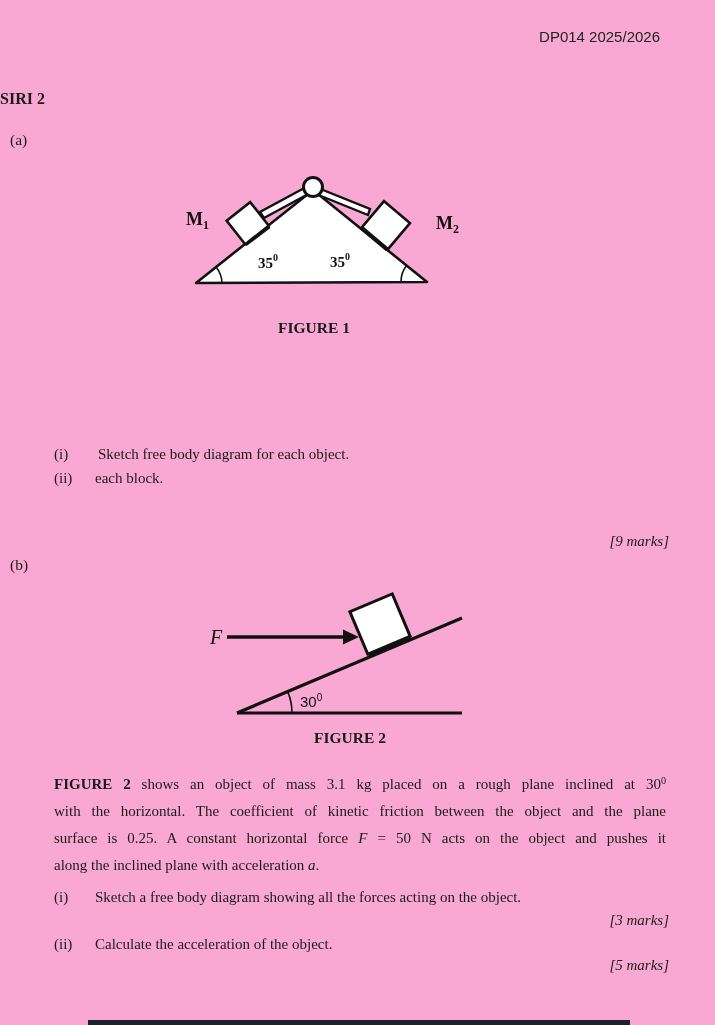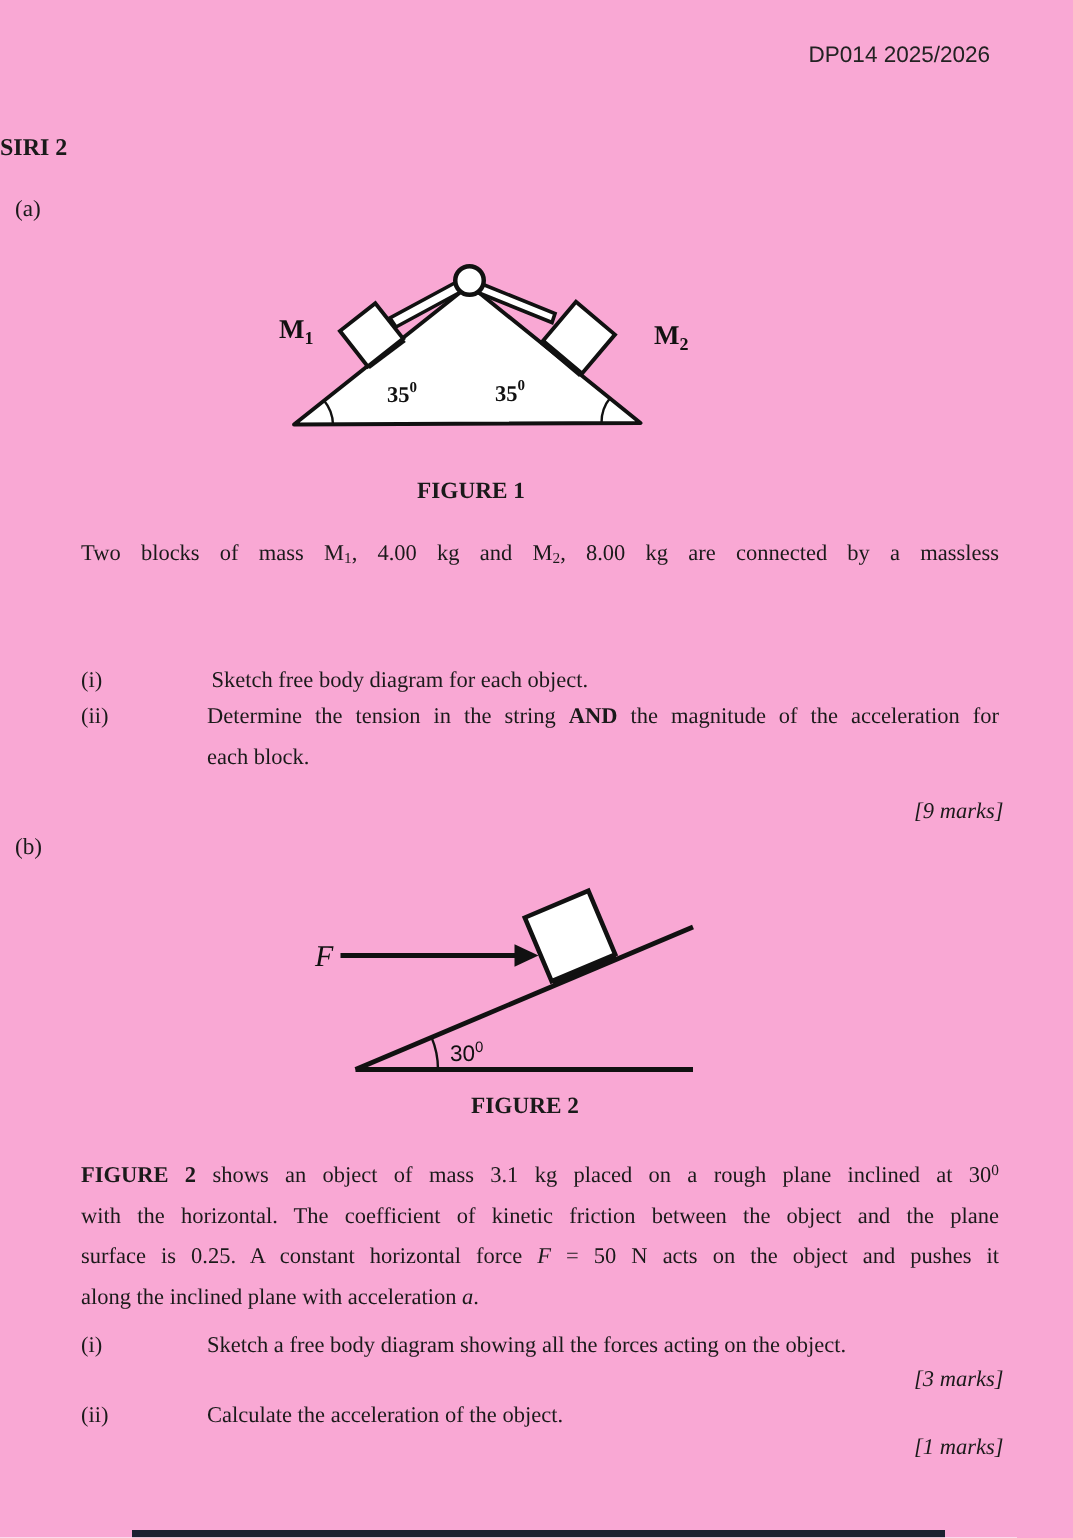--- a/index.html
+++ b/index.html
@@ -9,21 +9,21 @@
   .sans{font-family:"Liberation Sans",sans-serif;}
   .header-ref{top:28px;right:55px;font-size:15px;line-height:18px;color:#222;}
   .page-title{top:89px;left:0;width:632px;font-weight:700;font-size:16px;line-height:20px;}
   .part-label{left:10px;font-size:15.5px;line-height:20px;}
   .caption{font-weight:700;font-size:15.5px;line-height:20px;text-align:center;}
   .para{left:54px;width:612px;font-size:15px;line-height:27px;}
   .jline{text-align:justify;text-align-last:justify;}
   .item{position:absolute;left:54px;width:612px;display:flex;font-size:15px;line-height:27px;}
   .inum{flex:0 0 41px;}
   .inum.wide{flex-basis:44px;}
-  .itext{flex:1;margin-left:43px;}
+  .itext{flex:1;}
   .marks{position:absolute;right:46px;font-style:italic;font-size:15px;line-height:27px;}
   .s-b{font-weight:700;}
   .s-i{font-style:italic;}
   .s-sub{font-size:0.68em;vertical-align:-0.25em;}
   .s-sup{font-size:0.68em;vertical-align:0.5em;}
   .footer-bar{left:88px;top:1020px;width:542px;height:5px;background:#1b2130;}
   svg text{fill:#111;}
 </style>
 </head>
 <body>
@@ -49,34 +49,32 @@
     <circle cx="163" cy="27" r="9.5" fill="#ffffff" stroke="#111" stroke-width="3"></circle>
     <text x="36" y="65" font-size="18" font-weight="bold"><tspan>M</tspan><tspan dy="4" font-size="12">1</tspan></text>
     <text x="286" y="69" font-size="18" font-weight="bold"><tspan>M</tspan><tspan dy="4" font-size="12">2</tspan></text>
     <text x="108" y="108" font-size="15" font-weight="bold"><tspan>35</tspan><tspan dy="-7" font-size="10">0</tspan></text>
     <text x="180" y="107" font-size="15" font-weight="bold"><tspan>35</tspan><tspan dy="-7" font-size="10">0</tspan></text>
   </svg>
 
   <div class="abs caption" style="top:318px;left:139px;width:350px;">FIGURE 1</div>
 
   <div class="abs para" style="top:356px;">
-    <div class="jline"><span>Two blocks of mass M</span><span class="s-sub">1</span><span>, 4.00 kg and M</span><span class="s-sub">2</span><span>, 8.00 kg are connected by a massless</span></div>
   </div>
 
   <div class="item" style="top:441px;">
     <span class="inum wide">(i)</span>
     <div class="itext">
       <div><span>Sketch free body diagram for each object.</span></div>
     </div>
   </div>
 
   <div class="item" style="top:465px;">
     <span class="inum">(ii)</span>
     <div class="itext">
-      <div class="jline"><span>Determine the tension in the string </span><span class="s-b">AND</span><span> the magnitude of the acceleration for</span></div>
       <div><span>each block.</span></div>
     </div>
   </div>
 
   <div class="marks" style="top:528px;text-align:center;">[9 marks]</div>
 
   <div class="abs part-label" style="top:555px;">(b)</div>
 
   <svg class="abs" style="left:180px;top:570px;" width="330" height="190" viewBox="0 0 330 190">
     <line x1="57" y1="143" x2="282" y2="143" stroke="#111" stroke-width="3.2"></line>
@@ -108,17 +106,17 @@
 
   <div class="marks" style="top:907px;font-style:italic;">[3 marks]</div>
 
   <div class="item" style="top:931px;">
     <span class="inum">(ii)</span>
     <div class="itext">
       <div><span>Calculate the acceleration of the object.</span></div>
     </div>
   </div>
 
-  <div class="marks" style="top:952px;">[1 marks]</div>
+  <div class="marks" style="top:952px;">[5 marks]</div>
 
   <div class="abs footer-bar"></div>
 
 </div>
 
 </body></html>

